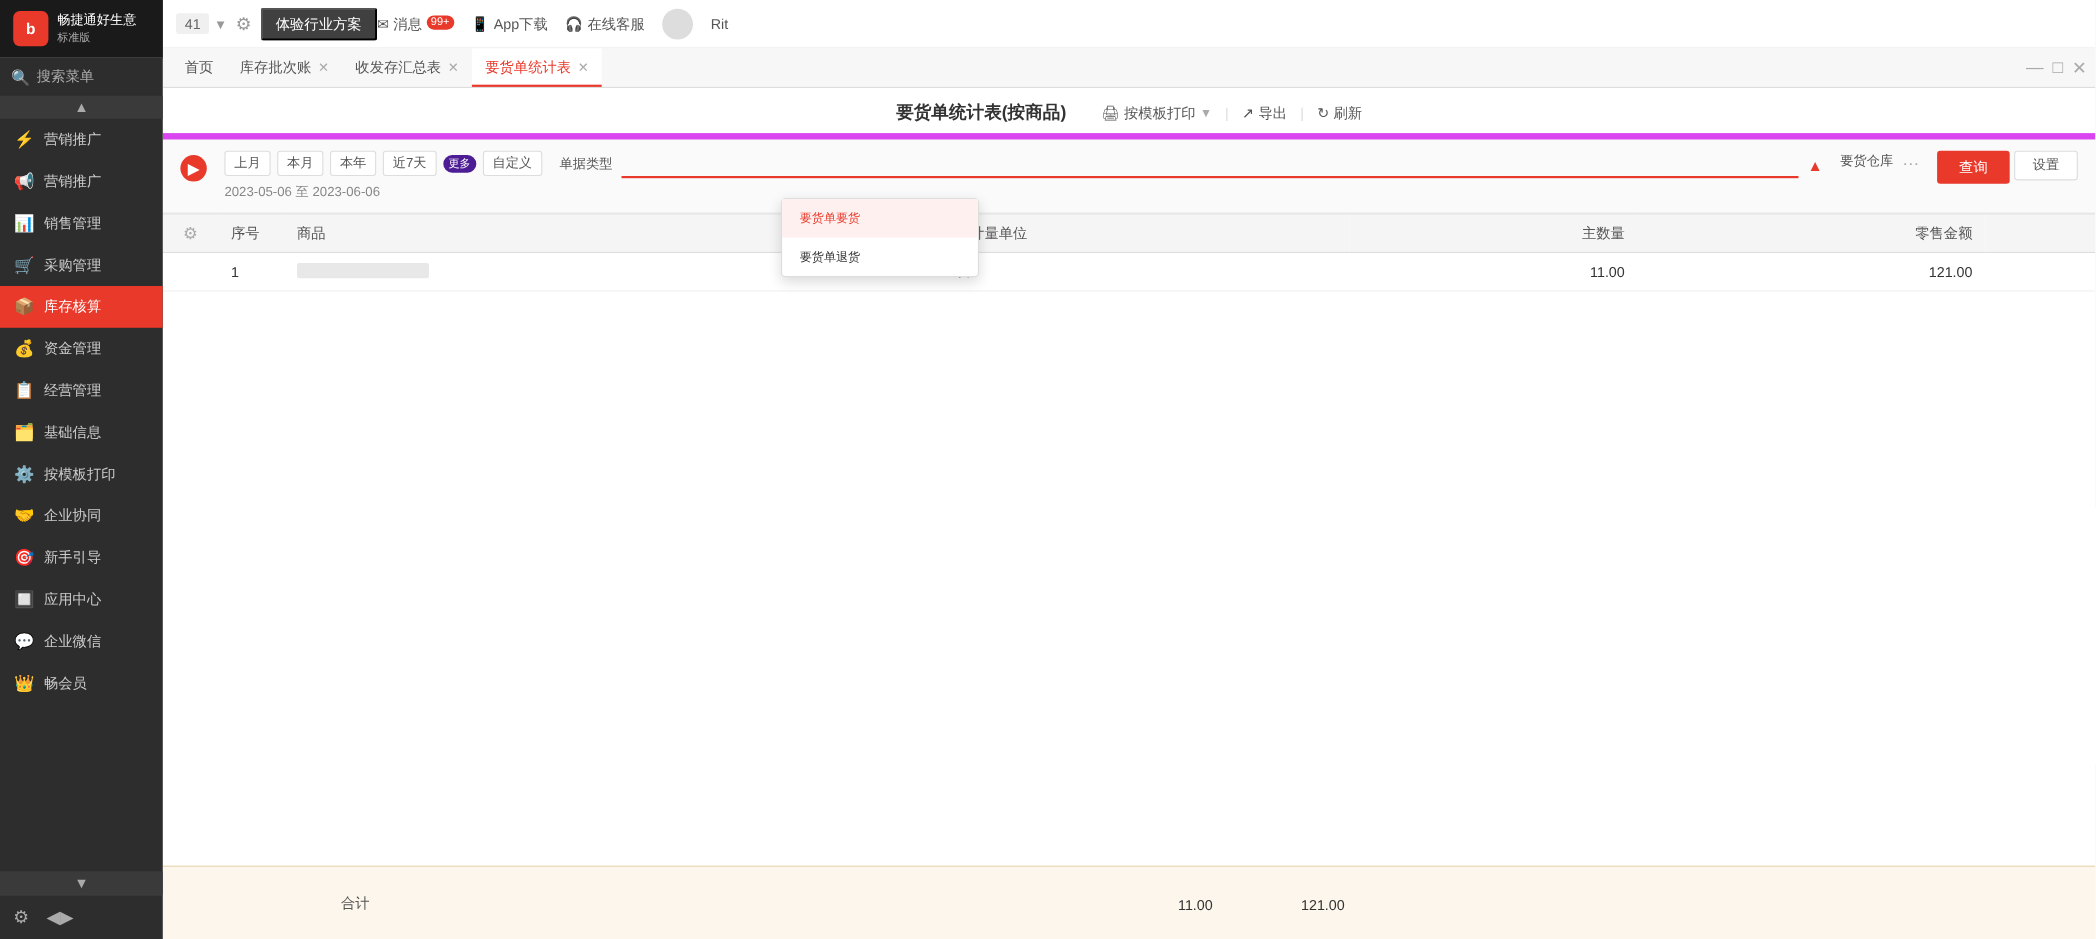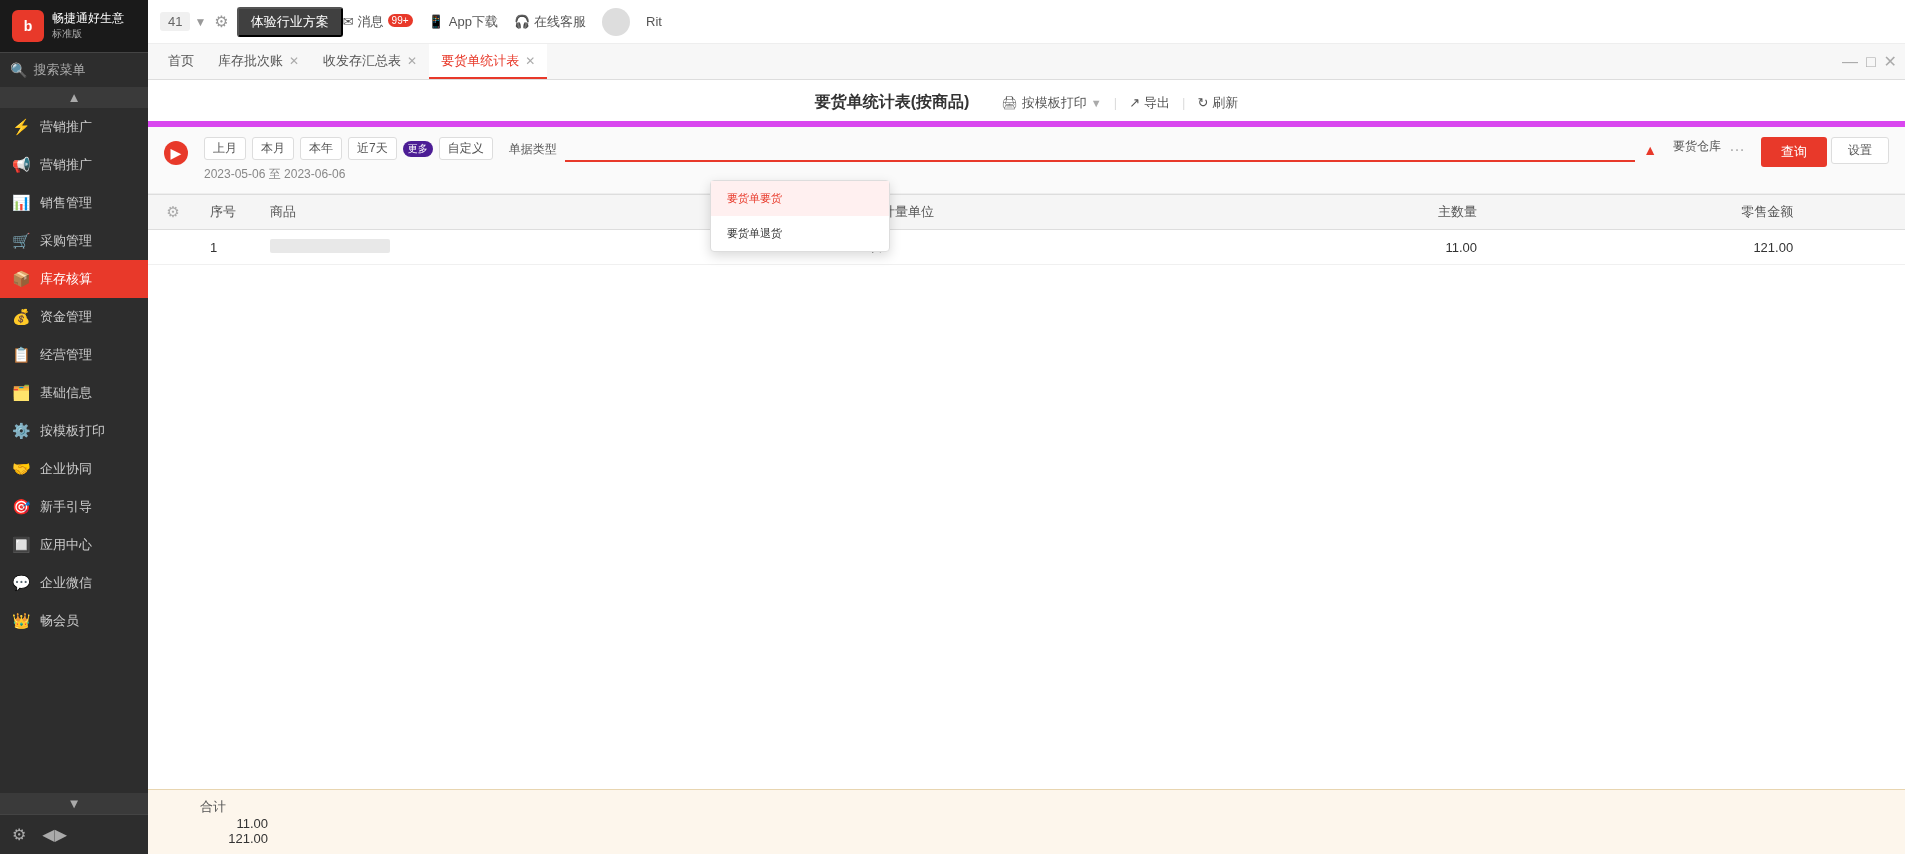--- a/index.html
+++ b/index.html
@@ -220,22 +220,22 @@
     
     .th-settings { cursor: pointer; color: #aaa; font-size: 15px; }
 
     
     .product-placeholder { display: inline-block; width: 120px; height: 14px; background: #e8e8e8; border-radius: 2px; }
 
     
     .table-footer {
       background: #fdf6ec;
       border-top: 1px solid #e8d5b0;
-      padding: 8px 12px;
-      display: flex; align-items: flex-start; flex-direction: column;
+      padding: 24px 12px;
+      display: flex; align-items: flex-end;
     }
     .footer-label { color: #555; font-size: 13px; margin-left: 40px; }
     .footer-spacer { flex: 1; }
     .footer-num { font-size: 13px; color: #333; width: 120px; text-align: right; padding-right: 12px; }
 
     
     .sidebar-scroll-up, .sidebar-scroll-down {
       background: #3a3a3a; border: none; color: #aaa;
       width: 100%; padding: 3px; cursor: pointer;
       display: flex; align-items: center; justify-content: center;

